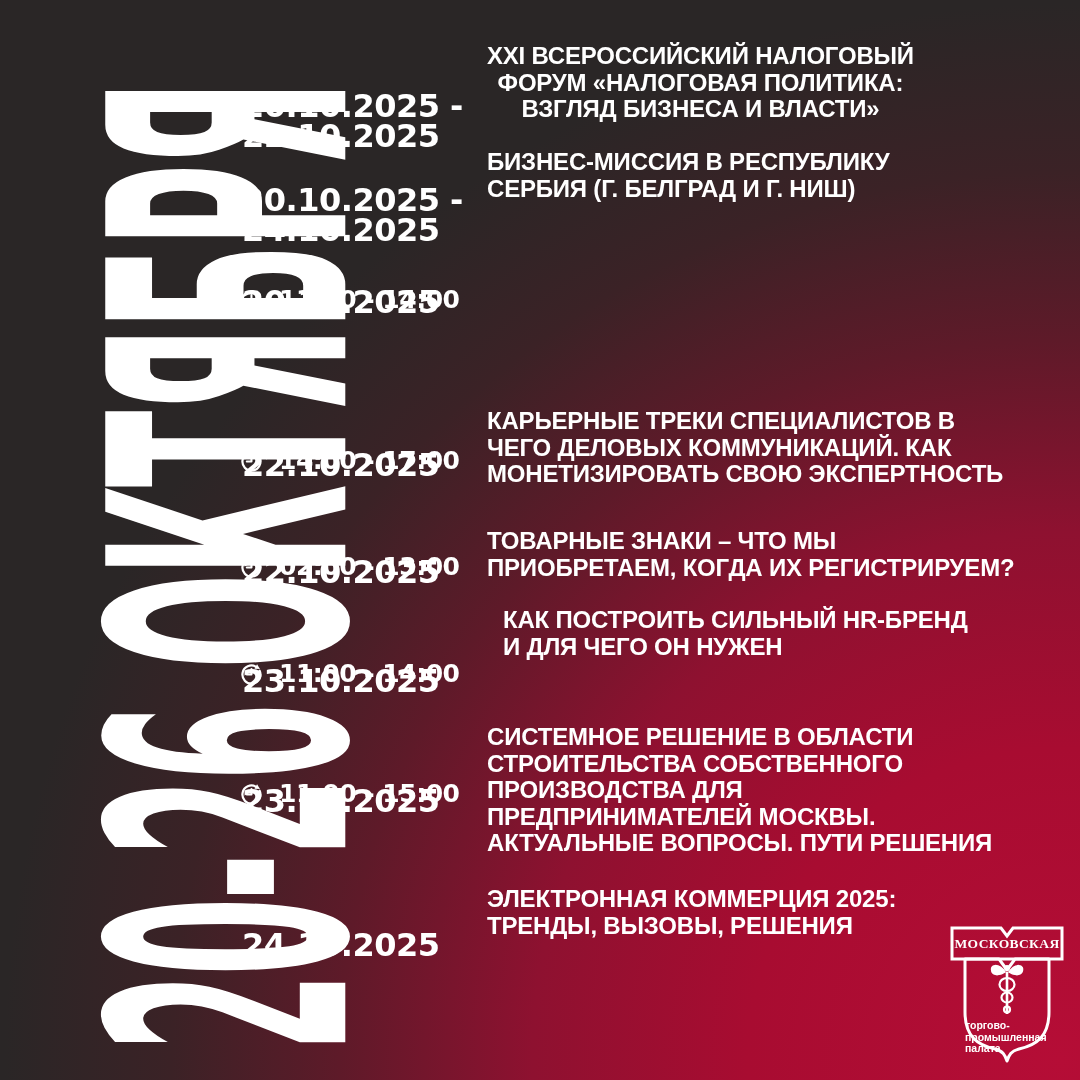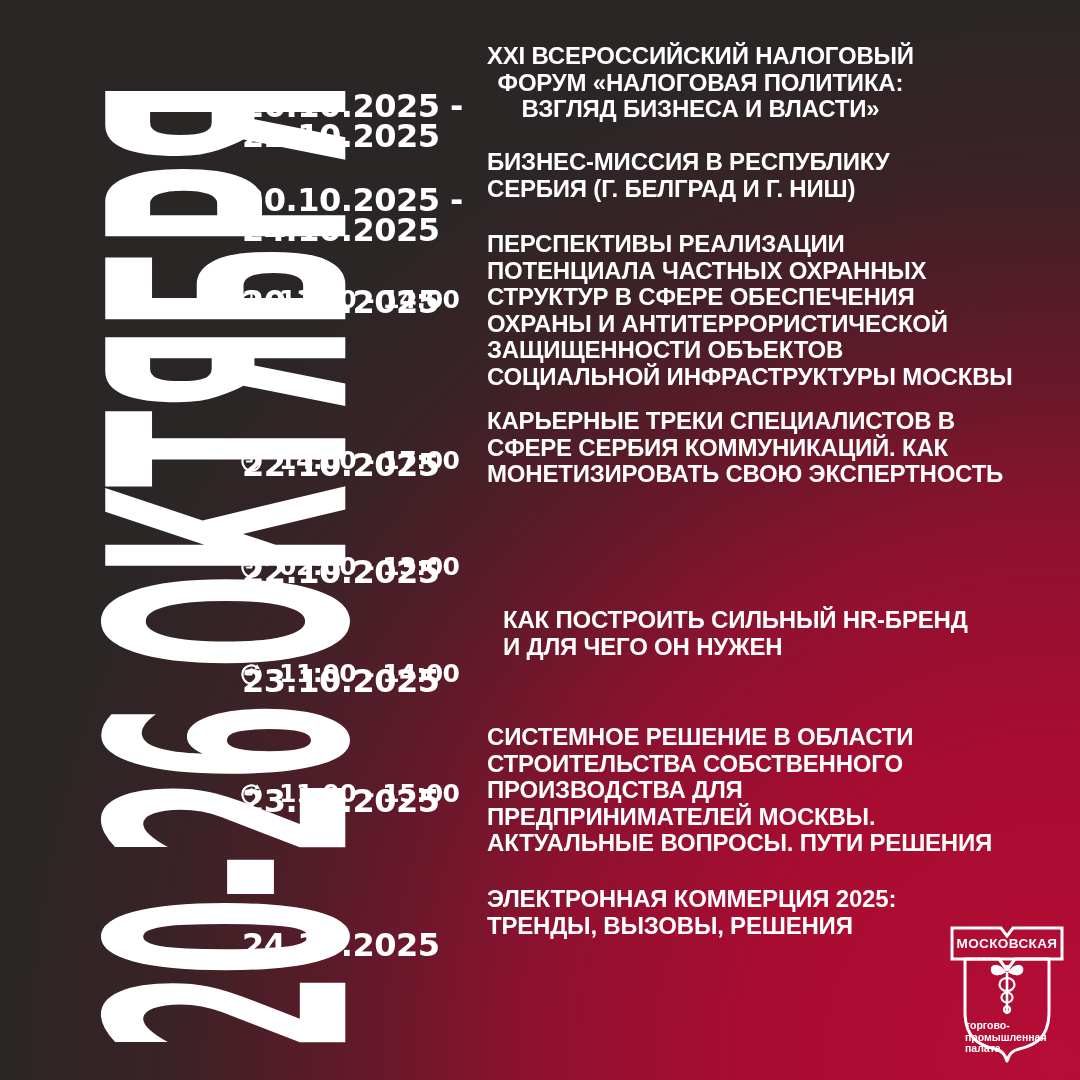--- a/index.html
+++ b/index.html
@@ -57,20 +57,21 @@
     white-space:pre;
   }
   
   .logo{position:absolute;left:950px;top:926px;width:114px;height:146px;}
   .logo svg{position:absolute;left:0;top:0;}
   .logo-top{
     position:absolute;left:2px;top:10px;width:110px;
     text-align:center;
     font-weight:bold;font-size:13.5px;letter-spacing:0.4px;
     white-space:pre;
+    font-family:Liberation Serif, serif;
   }
   .logo-org{
     position:absolute;left:15px;top:94px;width:84px;
     text-align:left;
     font-weight:bold;font-size:10.5px;line-height:11.5px;
     white-space:pre;
   }
 </style>
 </head>
 <body>
@@ -92,49 +93,45 @@
 
   <div class="ev-date" style="top:247px;">20.10.2025</div>
   <div class="ev-time" style="top:287px;">
     <svg class="clock" viewBox="0 0 36 36" fill="none">
       <path d="M28.28 14.01 A13 13 0 1 1 23 8.24" stroke="#fff" stroke-width="3.2" stroke-linecap="round"></path>
       <polygon points="28.8,11.6 20.9,11.2 24.6,4.6" fill="#fff"></polygon>
       <path d="M16.5 19.5 V11.5 M16.5 19.5 H9.8" stroke="#fff" stroke-width="3" stroke-linecap="round"></path>
     </svg>
     <span class="t">11:00 - 14:00</span>
   </div>
-  <div class="ev-title" style="top:231px;">ПЕРСПЕКТИВЫ РЕАЛИЗАЦИИ
-ПОТЕНЦИАЛА ЧАСТНЫХ ОХРАННЫХ
-СТРУКТУР В СФЕРЕ ОБЕСПЕЧЕНИЯ
-ОХРАНЫ И АНТИТЕРРОРИСТИЧЕСКОЙ
-ЗАЩИЩЕННОСТИ ОБЪЕКТОВ
-СОЦИАЛЬНОЙ ИНФРАСТРУКТУРЫ МОСКВЫ</div>
 
   <div class="ev-date" style="top:410px;">22.10.2025</div>
   <div class="ev-time" style="top:448px;">
     <svg class="clock" viewBox="0 0 36 36" fill="none">
       <path d="M28.28 14.01 A13 13 0 1 1 23 8.24" stroke="#fff" stroke-width="3.2" stroke-linecap="round"></path>
       <polygon points="28.8,11.6 20.9,11.2 24.6,4.6" fill="#fff"></polygon>
       <path d="M16.5 19.5 V11.5 M16.5 19.5 H9.8" stroke="#fff" stroke-width="3" stroke-linecap="round"></path>
     </svg>
     <span class="t">14:00 - 17:00</span>
   </div>
   <div class="ev-title" style="top:408px;">КАРЬЕРНЫЕ ТРЕКИ СПЕЦИАЛИСТОВ В
-СФЕРЕ СЕРБИЯ КОММУНИКАЦИЙ. КАК
+ЧЕГО ДЕЛОВЫХ КОММУНИКАЦИЙ. КАК
 МОНЕТИЗИРОВАТЬ СВОЮ ЭКСПЕРТНОСТЬ</div>
 
   <div class="ev-date" style="top:517px;">22.10.2025</div>
   <div class="ev-time" style="top:554px;">
     <svg class="clock" viewBox="0 0 36 36" fill="none">
       <path d="M28.28 14.01 A13 13 0 1 1 23 8.24" stroke="#fff" stroke-width="3.2" stroke-linecap="round"></path>
       <polygon points="28.8,11.6 20.9,11.2 24.6,4.6" fill="#fff"></polygon>
       <path d="M16.5 19.5 V11.5 M16.5 19.5 H9.8" stroke="#fff" stroke-width="3" stroke-linecap="round"></path>
     </svg>
     <span class="t">02:00 - 13:00</span>
   </div>
+  <div class="ev-title" style="top:528px;">ТОВАРНЫЕ ЗНАКИ – ЧТО МЫ
+ПРИОБРЕТАЕМ, КОГДА ИХ РЕГИСТРИРУЕМ?</div>
 
   <div class="ev-date" style="top:626px;">23.10.2025</div>
   <div class="ev-time" style="top:661px;">
     <svg class="clock" viewBox="0 0 36 36" fill="none">
       <path d="M28.28 14.01 A13 13 0 1 1 23 8.24" stroke="#fff" stroke-width="3.2" stroke-linecap="round"></path>
       <polygon points="28.8,11.6 20.9,11.2 24.6,4.6" fill="#fff"></polygon>
       <path d="M16.5 19.5 V11.5 M16.5 19.5 H9.8" stroke="#fff" stroke-width="3" stroke-linecap="round"></path>
     </svg>
     <span class="t">11:00 - 14:00</span>
   </div>

